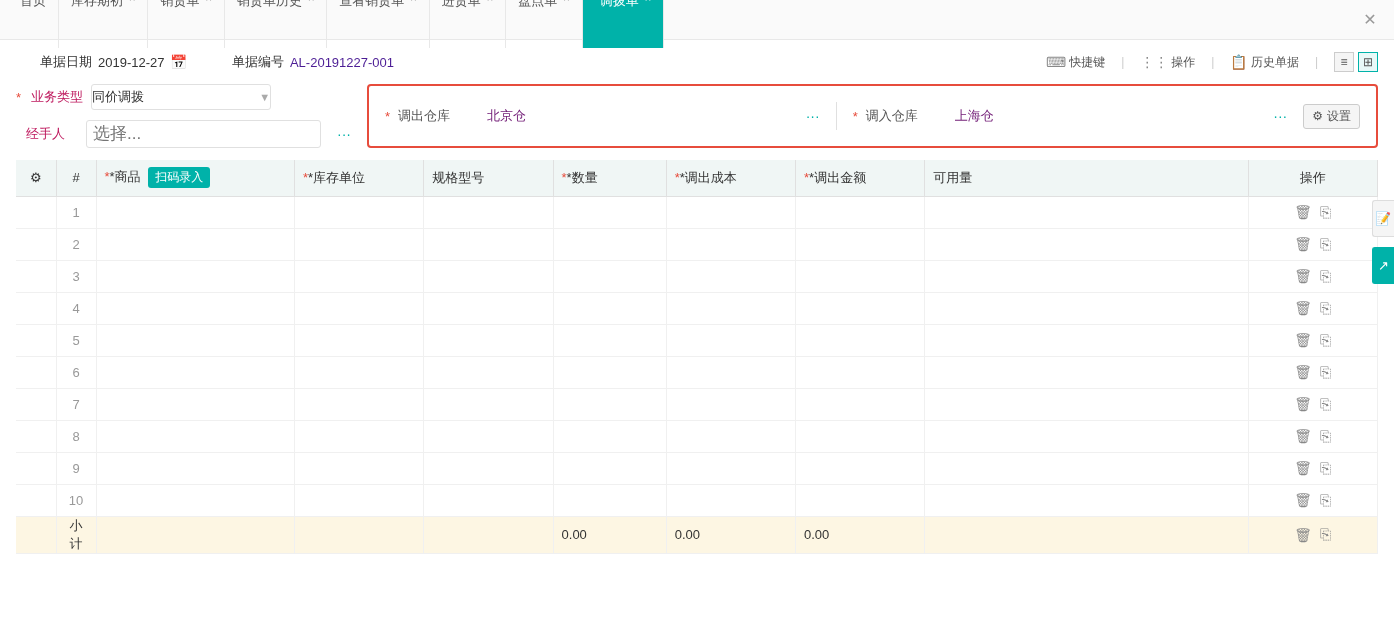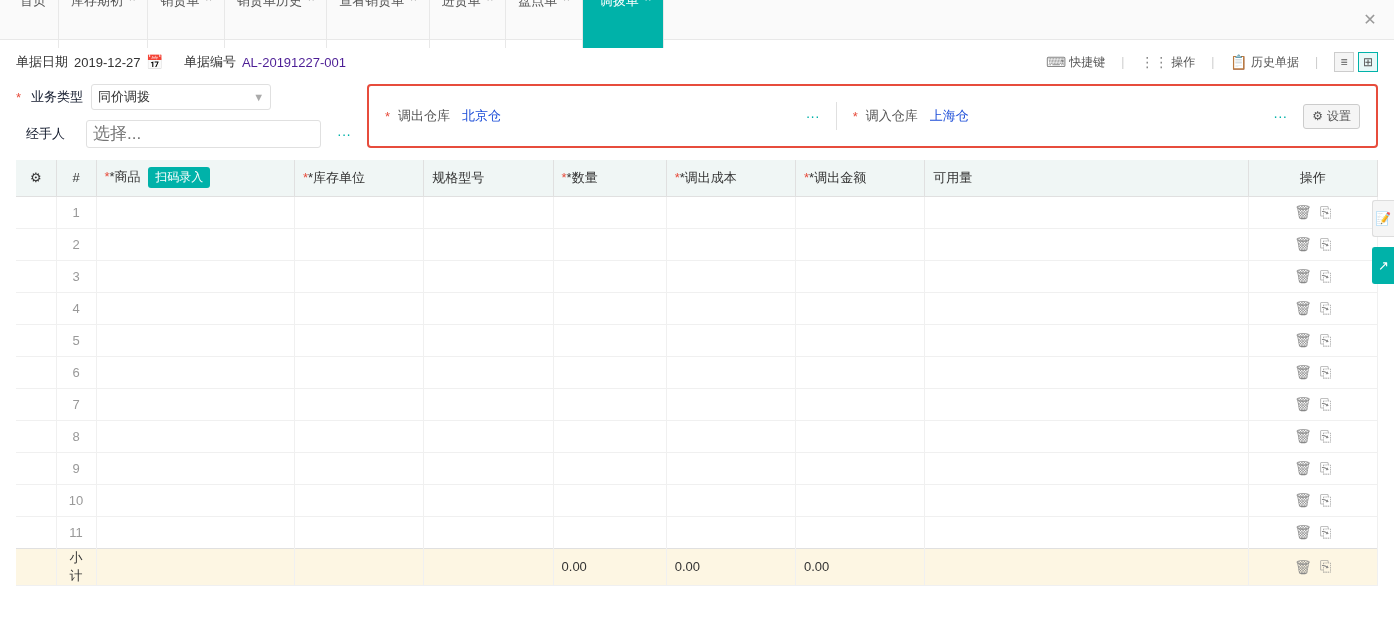--- a/index.html
+++ b/index.html
@@ -50,21 +50,21 @@
       background: #fff;
     }
 
     
     .header-row {
       display: flex; align-items: center;
       margin-bottom: 12px;
       gap: 20px;
     }
     .header-field {
-      display: flex; align-items: center; gap: 6px;
+      display: flex; align-items: center; gap: 6px; margin-left: 24px;
     }
     .header-field .icon-cal {
       color: #00b2a9; cursor: pointer; font-size: 14px;
     }
 
     
     .toolbar-right {
       margin-left: auto;
       display: flex; align-items: center; gap: 12px;
       font-size: 12px; color: #555;
@@ -103,52 +103,52 @@
       border-radius: 4px;
       padding: 10px 16px;
       display: flex; align-items: center; gap: 0;
       position: relative;
     }
 
     .field-row {
       display: flex; align-items: center; gap: 8px;
     }
     .required-star { color: #e74c3c; margin-right: 2px; }
-    .field-label { color: #0f172a; min-width: 52px; font-family: Liberation Mono, monospace; }
+    .field-label { color: #be185d; min-width: 52px; font-family: Liberation Mono, monospace; }
     .field-value {
       flex: 1;
       border: none;
       border-bottom: 1px solid #e8e8e8;
       padding: 3px 6px;
       font-size: 17px;
       outline: none;
       background: transparent;
       color: #333;
     }
     .field-select {
       display: flex; align-items: center;
       border: 1px solid #e0e0e0;
       border-radius: 3px;
-      padding: 3px 6px;
+      padding: 3px 0;
       cursor: pointer;
       background: #fff;
       min-width: 160px;
       justify-content: space-between;
     }
     .field-select .arrow { color: #aaa; font-size: 11px; }
     .more-icon { color: #00b2a9; cursor: pointer; font-size: 14px; margin-left: 8px; }
 
     
     .warehouse-field {
       display: flex; align-items: center; flex: 1; gap: 6px;
     }
     .warehouse-divider {
       width: 1px; background: #e0e0e0; height: 28px; margin: 0 16px;
     }
-    .warehouse-name { color: #1d4ed8; font-weight: 500; }
+    .warehouse-name { color: #701a75; font-weight: 500; margin-left: 25px; }
     table {
       width: 100%;
       border-collapse: collapse;
       font-size: 13px;
     }
     thead tr {
       background: #f0f6f5;
       height: 36px;
     }
     thead th {
@@ -524,37 +524,20 @@
     <td></td>
     <td></td>
     <td></td>
     <td>
       <div class="row-actions">
         <span class="action-icon">🗑</span>
         <span class="action-icon">⎘</span>
       </div>
     </td>
   </tr>
-          <tr style="border-bottom: 1px solid rgb(224, 224, 224);">
-    <td></td>
-    <td style="text-align:center;color:#999;">11</td>
-    <td></td>
-    <td></td>
-    <td></td>
-    <td></td>
-    <td></td>
-    <td></td>
-    <td></td>
-    <td>
-      <div class="row-actions">
-        <span class="action-icon">🗑</span>
-        <span class="action-icon">⎘</span>
-      </div>
-    </td>
-  </tr>
           <tr class="subtotal-row">
   <td></td>
   <td colspan="1" style="text-align:center;color:#333;font-weight:500;">小计</td>
   <td></td>
   <td></td>
   <td></td>
   <td>0.00</td>
   <td>0.00</td>
   <td>0.00</td>
   <td></td>

